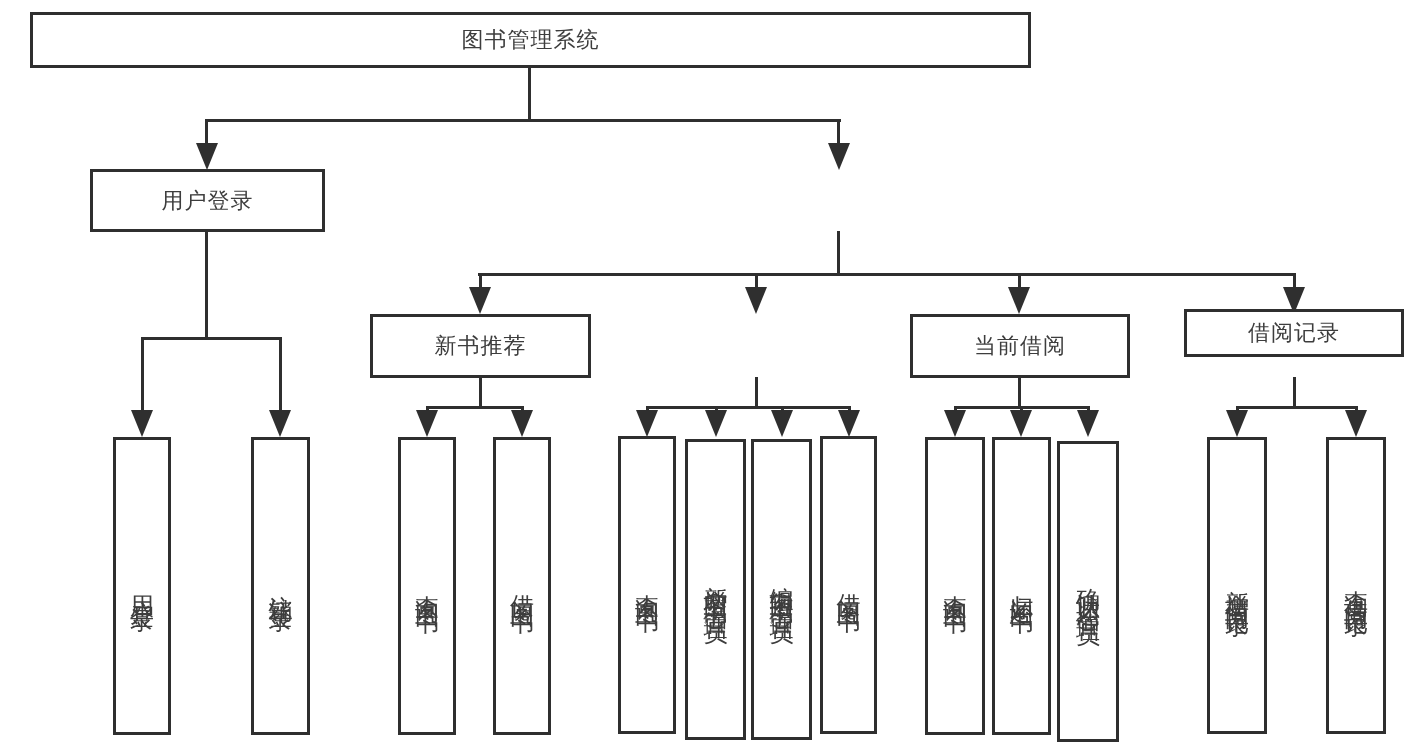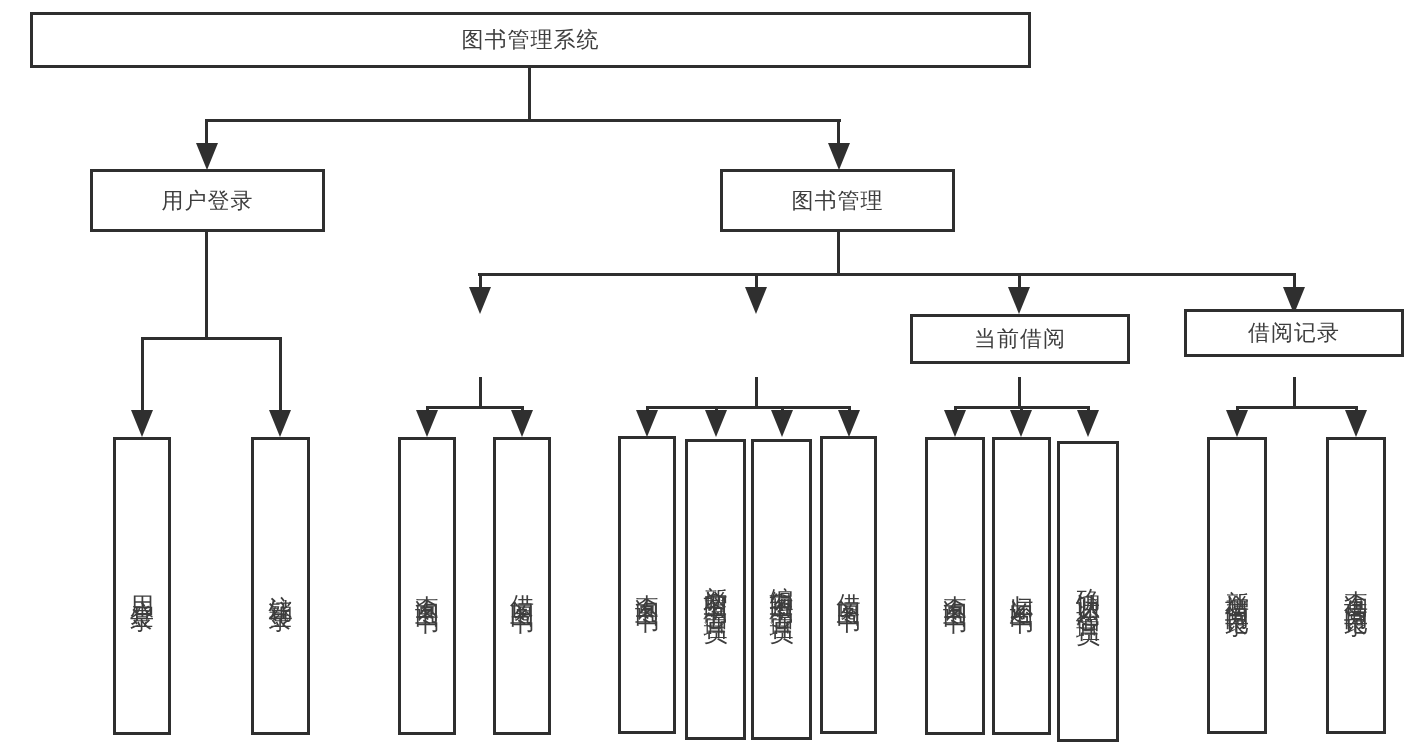--- a/index.html
+++ b/index.html
@@ -68,43 +68,43 @@
   <div class="vline" style="left:520px;top:67px;height:53px;"></div>
   <div class="hline" style="left:197px;top:119px;width:636px;"></div>
   <div class="vline" style="left:197px;top:119px;height:28px;"></div>
   <div class="arrow" style="left:188px;top:143px;"></div>
   <div class="vline" style="left:829px;top:119px;height:28px;"></div>
   <div class="arrow" style="left:820px;top:143px;"></div>
 
   <div class="node hnode" style="left:82px;top:169px;width:235px;height:63px;">
     <span>用户登录</span>
   </div>
-  <div class="node hnode" style="left:712px;top:169px;width:235px;height:63px;">
-    <span>图书管理</span>
-  </div>
 
   <div class="vline" style="left:197px;top:231px;height:107px;"></div>
   <div class="hline" style="left:133px;top:337px;width:141px;"></div>
   <div class="vline" style="left:133px;top:337px;height:75px;"></div>
   <div class="arrow" style="left:123px;top:410px;"></div>
   <div class="vline" style="left:271px;top:337px;height:75px;"></div>
   <div class="arrow" style="left:261px;top:410px;"></div>
 
   <div class="vline" style="left:829px;top:231px;height:44px;"></div>
   <div class="hline" style="left:470px;top:273px;width:817px;"></div>
   <div class="vline" style="left:471px;top:273px;height:16px;"></div>
   <div class="arrow" style="left:461px;top:287px;"></div>
   <div class="vline" style="left:747px;top:273px;height:16px;"></div>
   <div class="arrow" style="left:737px;top:287px;"></div>
   <div class="vline" style="left:1010px;top:273px;height:16px;"></div>
   <div class="arrow" style="left:1000px;top:287px;"></div>
   <div class="vline" style="left:1285px;top:273px;height:16px;"></div>
   <div class="arrow" style="left:1275px;top:287px;"></div>
 
-  <div class="node hnode" style="left:902px;top:314px;width:220px;height:50px;">
+  <div class="node hnode" style="left:362px;top:314px;width:221px;height:64px;">
+    <span>新书推荐</span>
+  </div>
+  <div class="node hnode" style="left:902px;top:314px;width:220px;height:64px;">
     <span>当前借阅</span>
   </div>
   <div class="node hnode" style="left:1176px;top:309px;width:220px;height:48px;">
     <span>借阅记录</span>
   </div>
 
   <div class="vline" style="left:471px;top:377px;height:31px;"></div>
   <div class="hline" style="left:418px;top:406px;width:98px;"></div>
   <div class="vline" style="left:418px;top:406px;height:8px;"></div>
   <div class="arrow" style="left:408px;top:410px;"></div>

